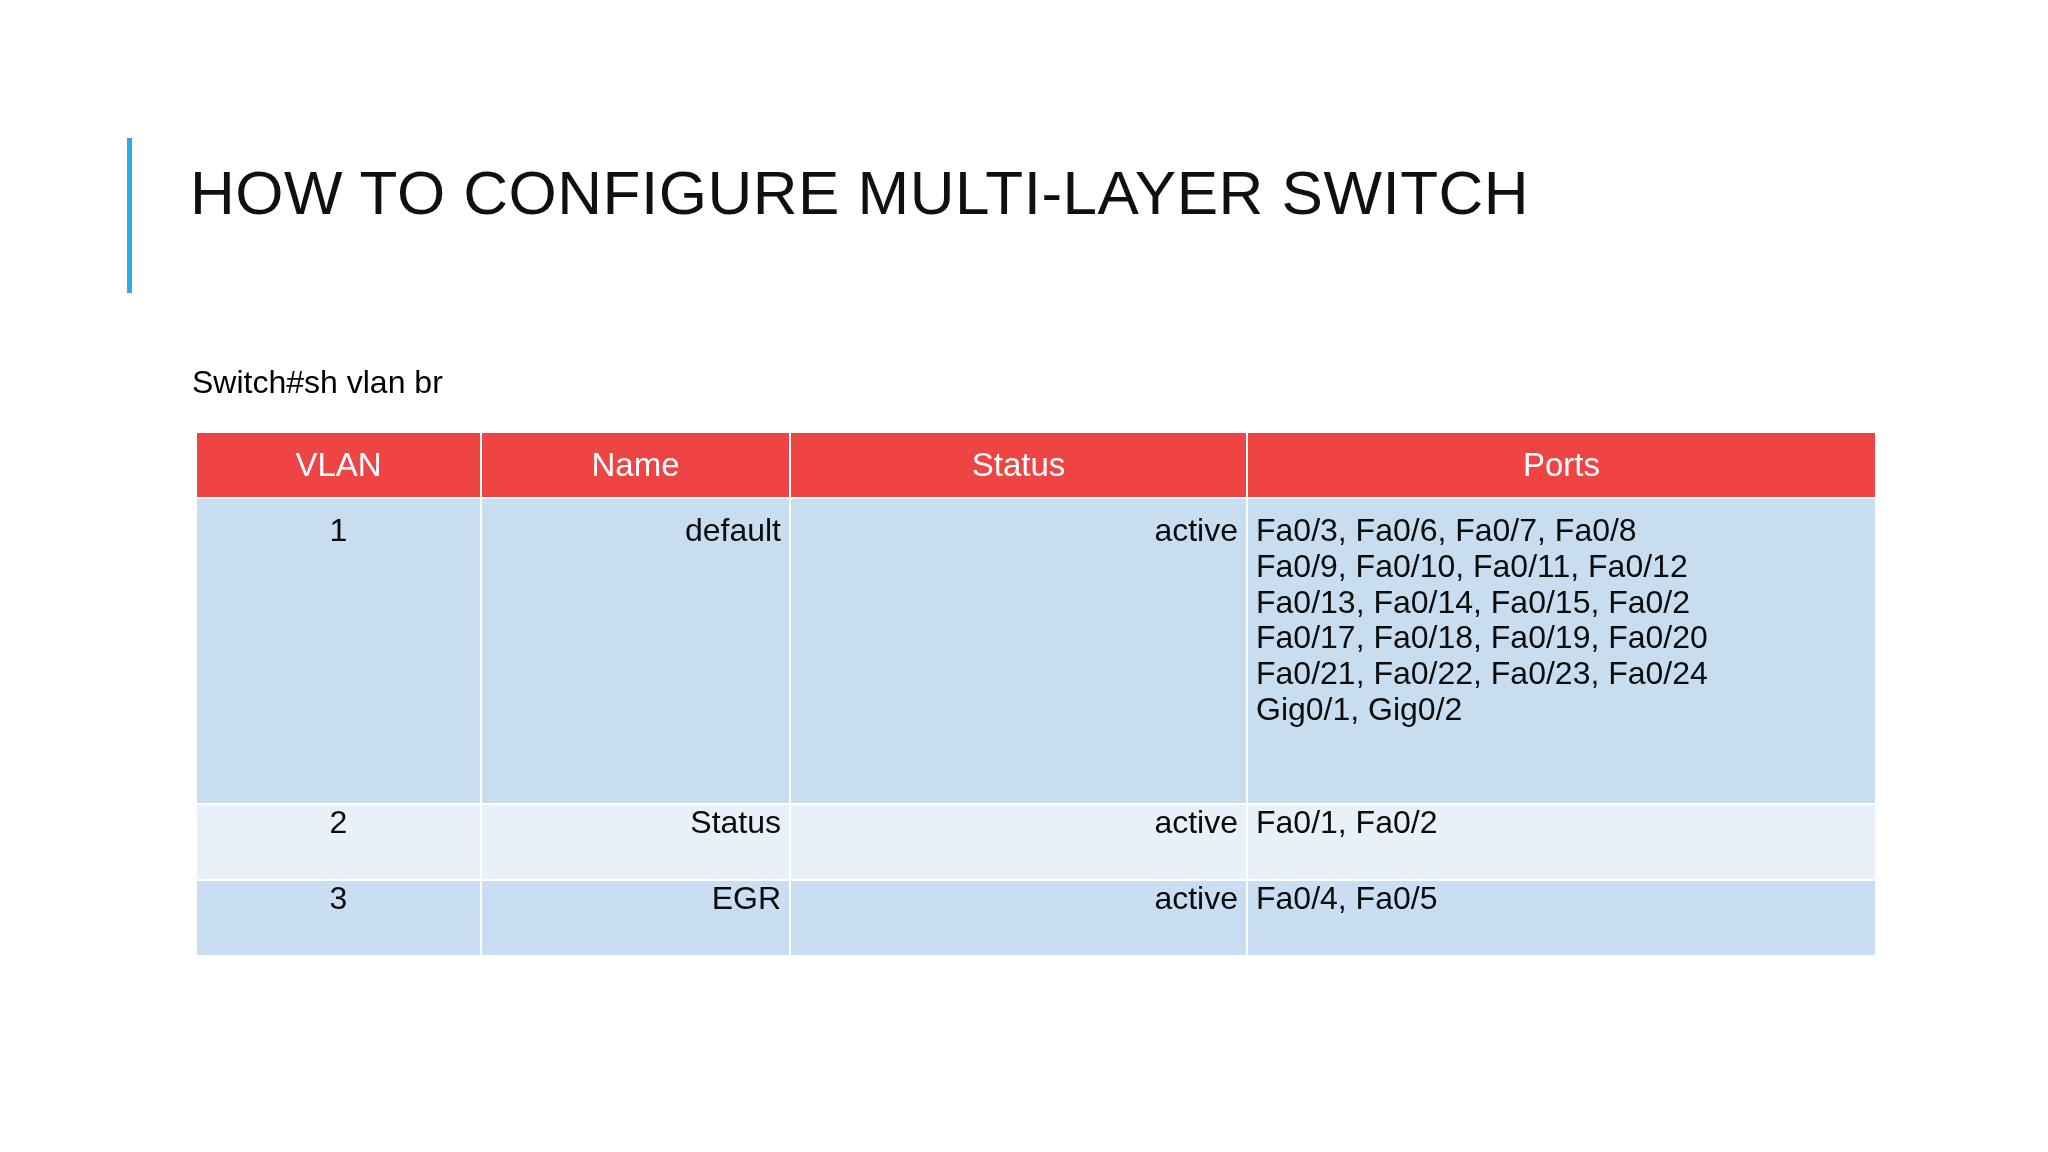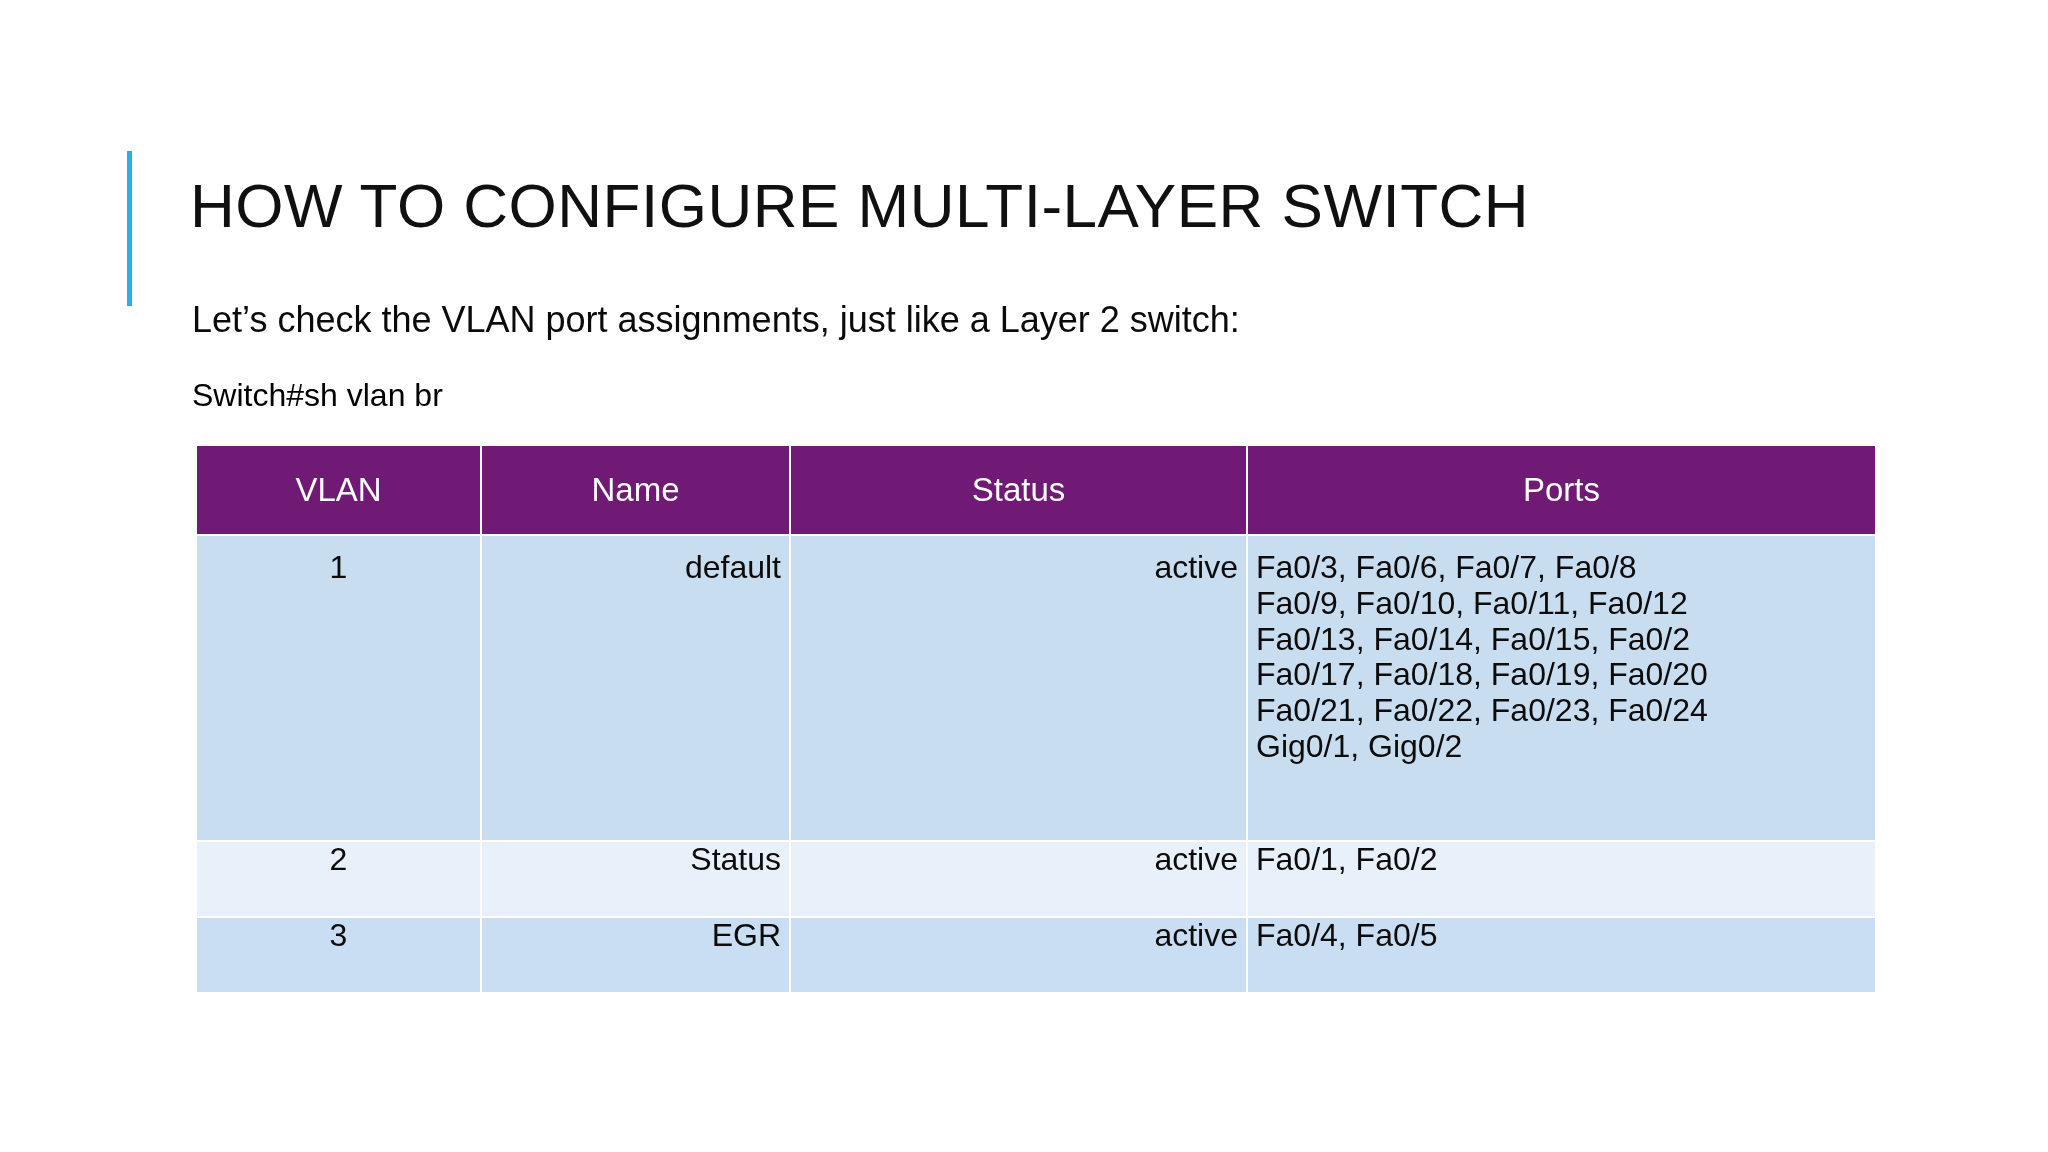--- a/index.html
+++ b/index.html
@@ -13,21 +13,20 @@
     height: 1152px;
     font-family: "Liberation Sans", sans-serif;
     overflow: hidden;
     position: relative;
   }
 
   .slide {
     position: absolute;
     inset: 0;
     background: #ffffff;
-    margin-top: 13px;
   }
 
   
   .title-accent-bar {
     position: absolute;
     left: 127px;
     top: 138px;
     width: 5px;
     height: 155px;
     background: #2CADE4;
@@ -82,25 +81,25 @@
     table-layout: fixed;
     font-size: 31px;
   }
 
   table.vlan-table col.c-vlan   { width: 283px; }
   table.vlan-table col.c-name   { width: 307px; }
   table.vlan-table col.c-status { width: 455px; }
   table.vlan-table col.c-ports  { width: 627px; }
 
   table.vlan-table thead th {
-    background: #701a75;
+    background: #ef4444;
     color: #ffffff;
     font-weight: 400;
     font-size: 33px;
-    height: 88px;
+    height: 64px;
     padding: 0;
     text-align: center;
     vertical-align: middle;
     border: 0;
   }
 
   table.vlan-table tbody td {
     padding: 0 8px;
     border: 0;
     vertical-align: top;
@@ -134,21 +133,20 @@
 </style>
 </head>
 <body>
 
 <div class="slide">
 
   <div class="title-accent-bar"></div>
 
   <div class="slide-title">How to Configure Multi-Layer Switch</div>
 
-  <div class="subtitle-line-1">Let’s check the VLAN port assignments, just like a Layer 2 switch:</div>
 
   <div class="subtitle-line-2">Switch#sh vlan br</div>
 
   <div class="vlan-table-wrap">
     <table class="vlan-table">
       <colgroup>
         <col class="c-vlan">
           <col class="c-name">
           <col class="c-status">
           <col class="c-ports">

